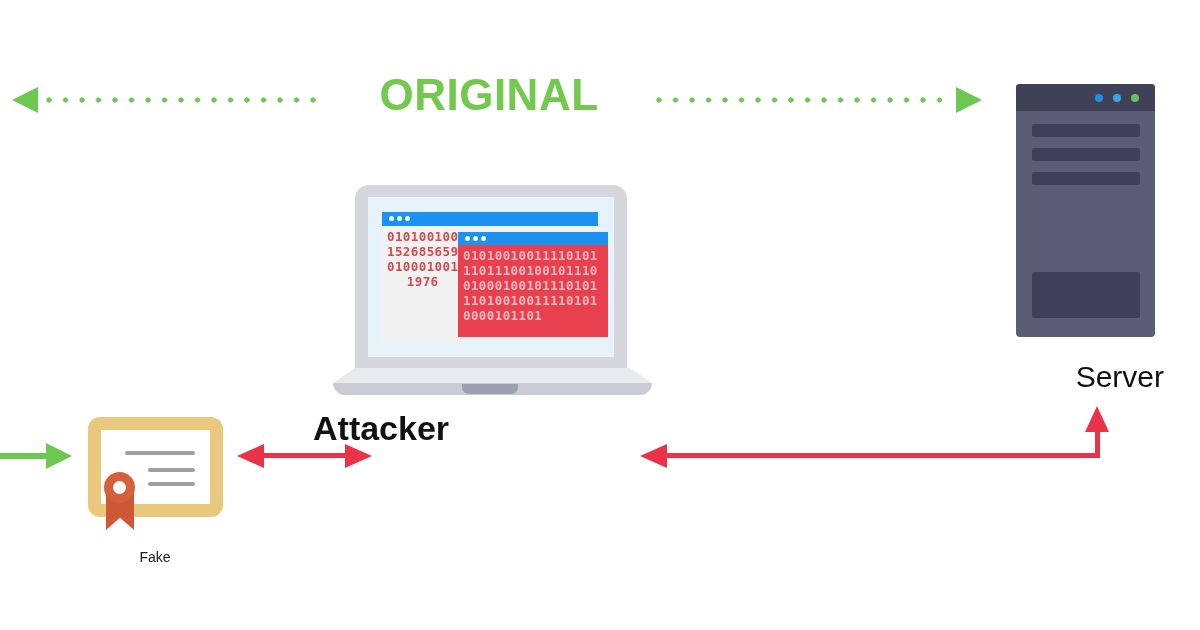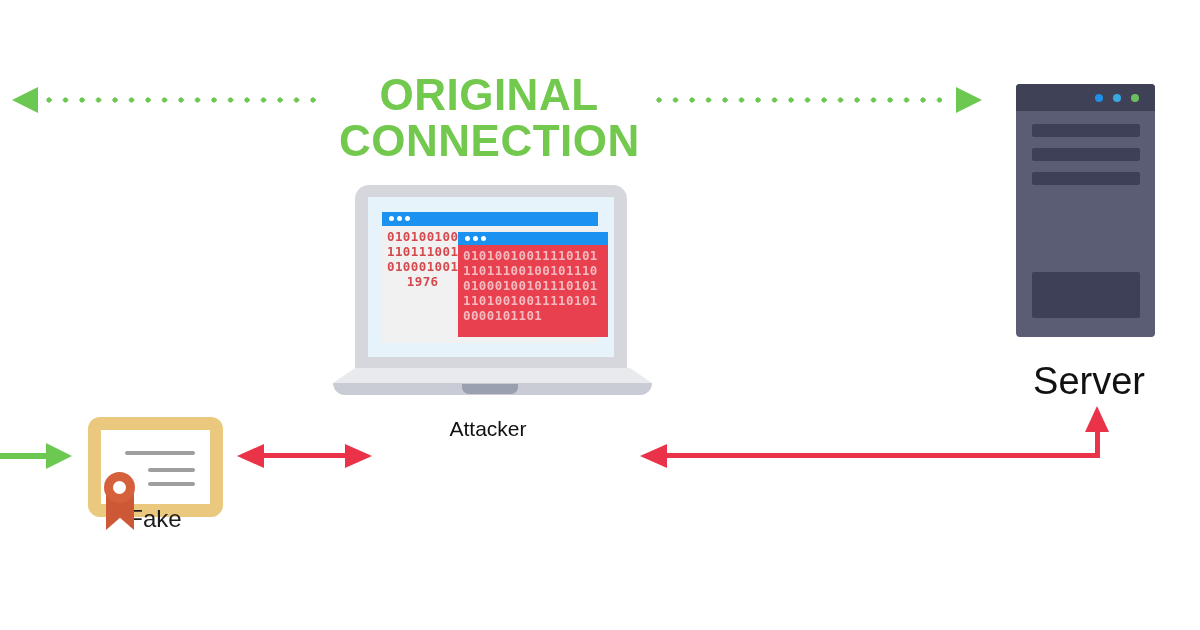--- a/index.html
+++ b/index.html
@@ -24,65 +24,64 @@
     position:absolute;left:339px;top:72px;width:300px;text-align:center;
     color:#72c94e;font-size:44px;font-weight:800;line-height:46px;letter-spacing:.5px;
   }
 
   
   .server{position:absolute;left:1016px;top:84px;width:139px;height:253px;background:#5a5d73;border-radius:4px;}
   .server-top{position:absolute;left:0;top:0;width:139px;height:27px;background:#3f4157;border-radius:4px 4px 0 0;}
   .sdot{position:absolute;top:10px;width:8px;height:8px;border-radius:50%;}
   .sbar{position:absolute;left:16px;width:108px;height:13px;background:#3d4056;border-radius:2px;}
   .sbottom{position:absolute;left:16px;top:188px;width:108px;height:46px;background:#3d4056;border-radius:2px;}
-  .server-label{position:absolute;left:1014px;top:360px;width:150px;text-align:center;color:#111;font-size:38px;}
+  .server-label{position:absolute;left:1014px;top:360px;width:150px;text-align:right;color:#111;font-size:30px;}
 
   
   .lt-lid{position:absolute;left:355px;top:185px;width:272px;height:184px;background:#d5d7dd;border-radius:14px 14px 0 0;}
   .lt-screen{position:absolute;left:368px;top:197px;width:246px;height:160px;background:#e7f3fa;}
   .win{position:absolute;overflow:hidden;}
   .win-title{position:absolute;left:0;top:0;width:100%;background:#1b91f0;}
   .wdot{position:absolute;top:4px;width:5px;height:5px;border-radius:50%;background:#fff;}
   .code{font-family:"DejaVu Sans Mono",monospace;font-weight:bold;font-size:12.5px;line-height:15px;letter-spacing:.4px;white-space:pre;}
   .win-back{left:382px;top:212px;width:216px;height:131px;background:#f1f1f2;}
   .win-back .win-title{height:14px;}
   .win-back .code{position:absolute;left:5px;top:17px;color:#d4494e;text-align:center;}
   .win-front{left:458px;top:232px;width:150px;height:105px;background:#e8404e;}
   .win-front .win-title{height:13px;}
   .win-front .code{position:absolute;left:5px;top:16px;color:#f4bac0;}
   .lt-base-top{position:absolute;left:333px;top:368px;width:319px;height:15px;background:#e9eaee;
     -webkit-clip-path:polygon(22px 0,297px 0,319px 100%,0 100%);clip-path:polygon(22px 0,297px 0,319px 100%,0 100%);}
   .lt-base-bottom{position:absolute;left:333px;top:383px;width:319px;height:12px;background:#c9ccd5;border-radius:0 0 14px 14px;}
   .lt-notch{position:absolute;left:462px;top:384px;width:56px;height:10px;background:#9aa0b0;border-radius:0 0 7px 7px;}
-  .attacker-label{position:absolute;left:313px;top:406px;width:350px;text-align:center;color:#111;font-size:21px;line-height:45px;}
+  .attacker-label{position:absolute;left:313px;top:406px;width:350px;color:#111;font-size:34px;line-height:45px;font-weight:bold;}
 
   
   .cert-frame{position:absolute;left:88px;top:417px;width:135px;height:100px;box-sizing:border-box;
     background:#ffffff;border:13px solid #eac87e;border-radius:12px;}
   .cert-line{position:absolute;height:4px;background:#9e9e9e;border-radius:2px;}
   .cert-ribbon{position:absolute;left:106px;top:492px;width:28px;height:38px;background:#cd5835;
     -webkit-clip-path:polygon(0 0,100% 0,100% 100%,50% 68%,0 100%);clip-path:polygon(0 0,100% 0,100% 100%,50% 68%,0 100%);z-index:2;}
   .cert-seal{position:absolute;left:104px;top:472px;width:31px;height:31px;box-sizing:border-box;
     background:#fff;border:9px solid #d4603c;border-radius:50%;z-index:3;}
-  .cert-label{position:absolute;left:75px;top:503px;width:160px;text-align:center;color:#1c1c1c;font-size:24px;line-height:31px;}
+  .cert-label{position:absolute;left:75px;top:542px;width:160px;text-align:center;color:#1c1c1c;font-size:14px;line-height:31px;}
 
   
   .rline{position:absolute;background:#ea3348;}
   .gline{position:absolute;background:#6cc851;}
 </style>
 </head>
 <body>
 
 <div class="canvas">
 
   <div class="tri g-left" style="left:12px;top:87px;"></div>
   <div class="dotline" style="left:46px;top:97px;width:276px;"></div>
   <div class="conn-title">
     <div>ORIGINAL</div>
-    <div>CONNECTION</div>
   </div>
   <div class="dotline" style="left:656px;top:97px;width:286px;"></div>
   <div class="tri g-right" style="left:956px;top:87px;"></div>
 
   <div class="server">
     <div class="server-top">
       <div class="sdot" style="left:79px;background:#1e8ee8;"></div>
       <div class="sdot" style="left:97px;background:#3aa8e0;"></div>
       <div class="sdot" style="left:115px;background:#6cbf5e;"></div>
     </div>
@@ -94,21 +93,21 @@
   <div class="server-label">Server</div>
 
   <div class="lt-lid"></div>
   <div class="lt-screen"></div>
   <div class="win win-back">
     <div class="win-title">
       <div class="wdot" style="left:7px;"></div>
       <div class="wdot" style="left:15px;"></div>
       <div class="wdot" style="left:23px;"></div>
     </div>
-    <div class="code"><div>010100100</div><div>110111001</div><div>010001001</div><div>1976</div></div>
+    <div class="code"><div>010100100</div><div>152685659</div><div>010001001</div><div>1976</div></div>
   </div>
   <div class="win win-front">
     <div class="win-title">
       <div class="wdot" style="left:7px;top:4px;"></div>
       <div class="wdot" style="left:15px;top:4px;"></div>
       <div class="wdot" style="left:23px;top:4px;"></div>
     </div>
     <div class="code"><div>01010010011110101</div><div>11011100100101110</div><div>01000100101110101</div><div>11010010011110101</div><div>0000101101</div></div>
   </div>
   <div class="lt-base-top"></div>

